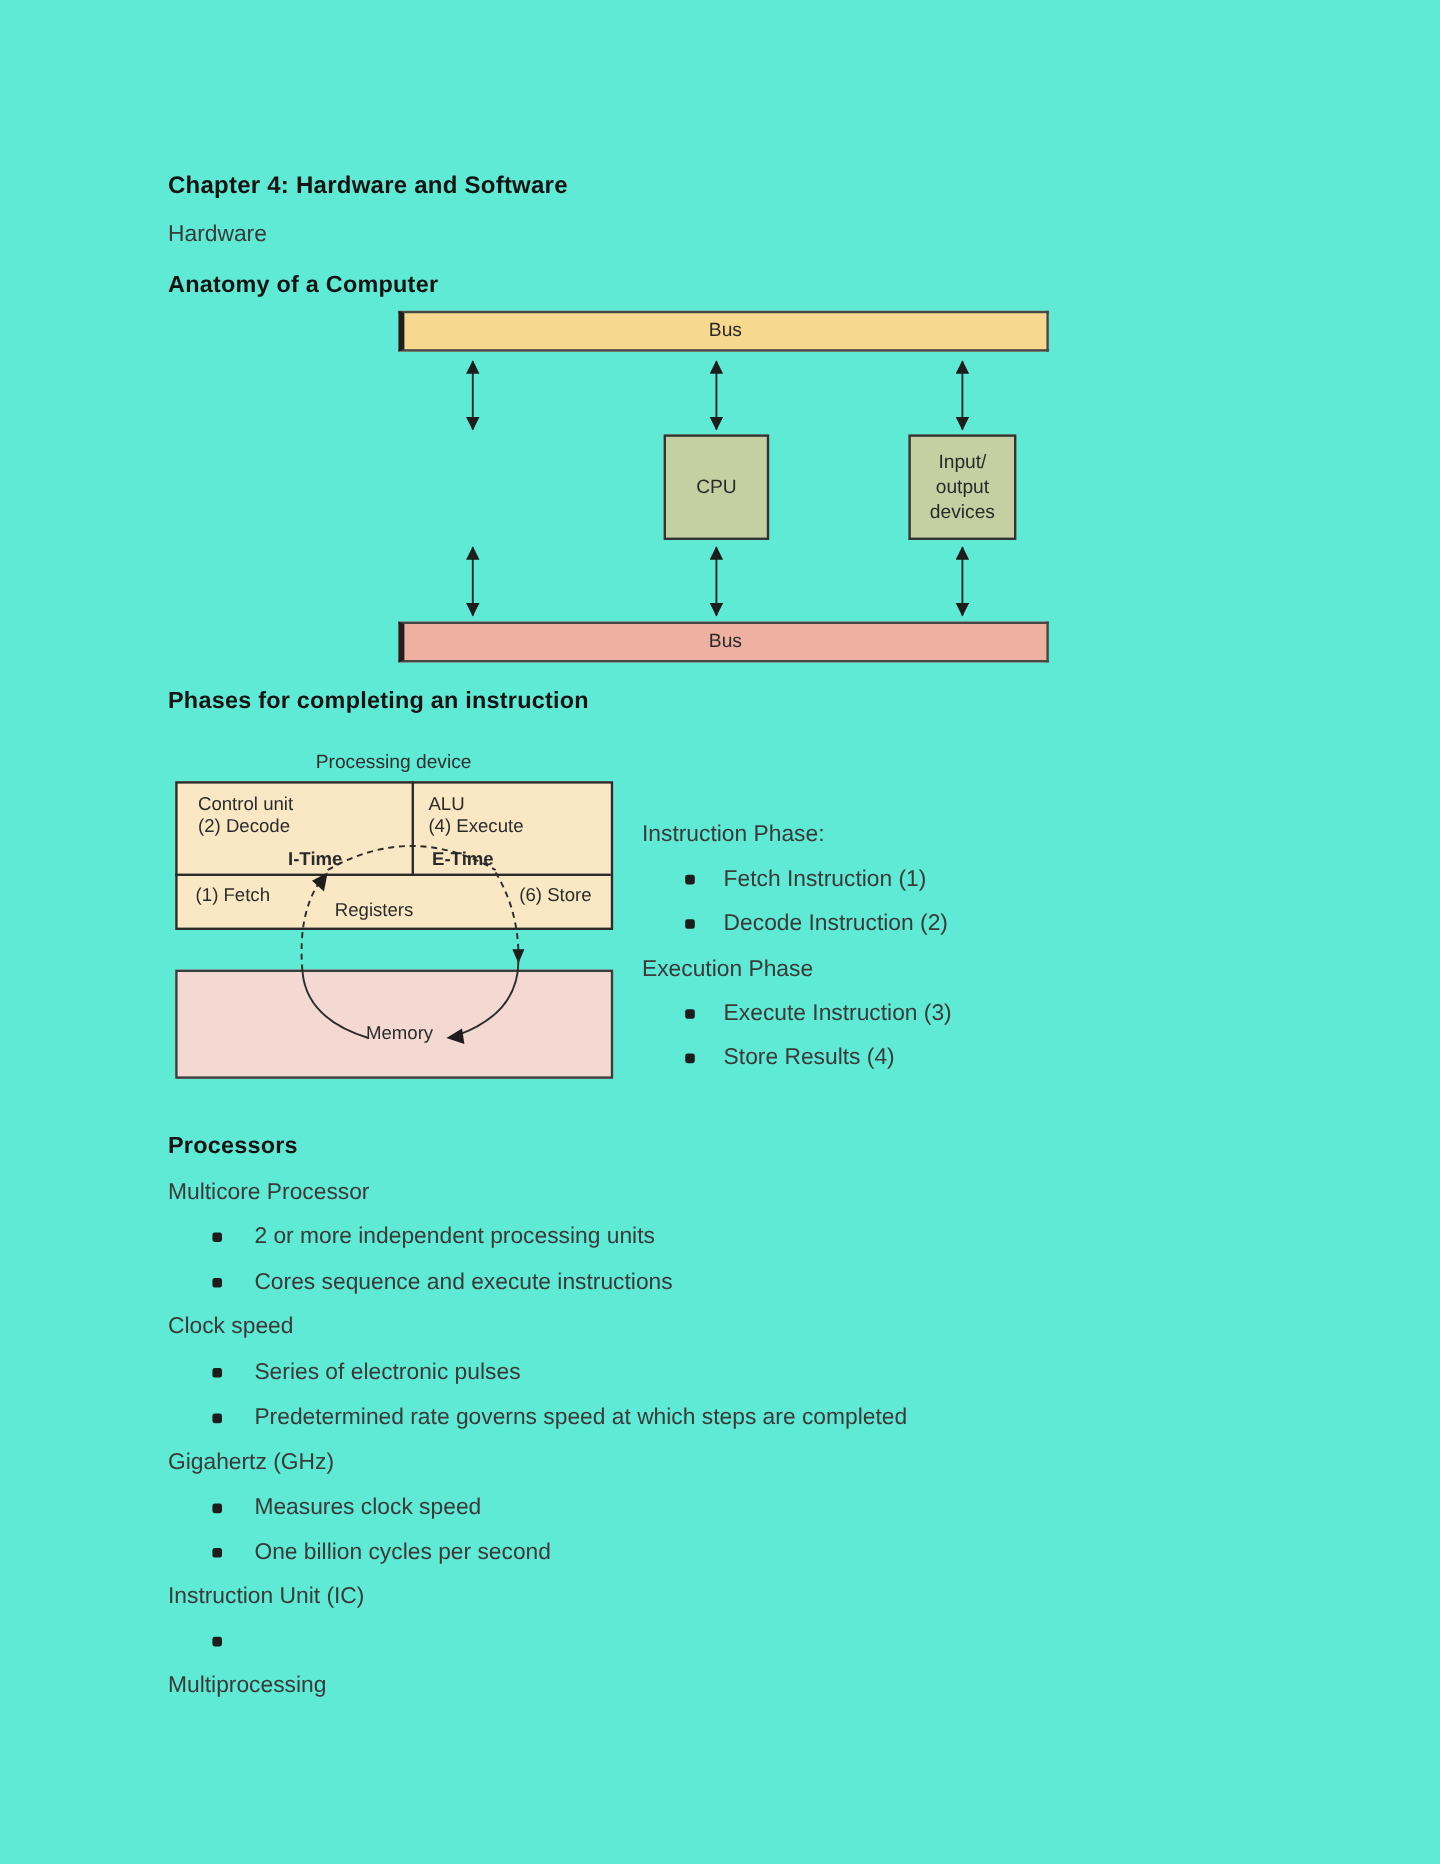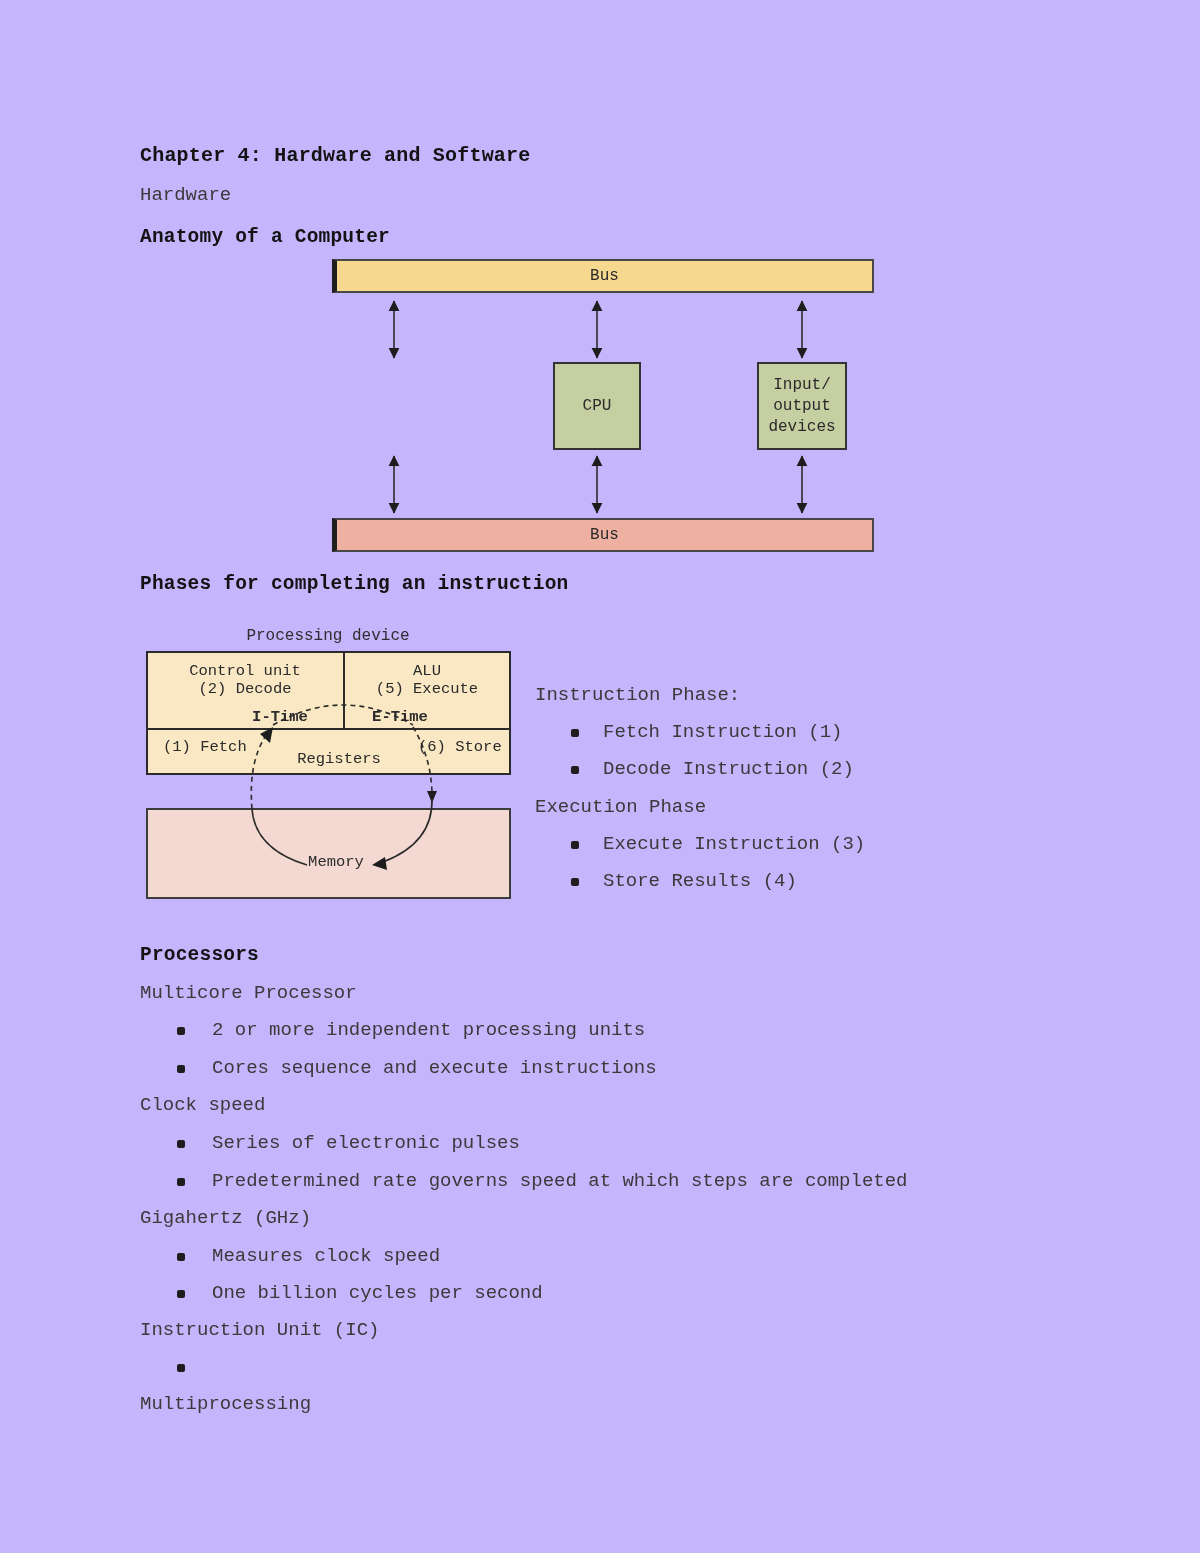--- a/index.html
+++ b/index.html
@@ -1,18 +1,18 @@
 <!DOCTYPE html>
 <html><head>
 <meta charset="utf-8">
 <style>
   html,body { margin:0; padding:0; background:#ffffff; }
   .page {
-    position:relative; width:1200px; height:1553px; background:#c4b5fd;
-    font-family:Liberation Mono, monospace; overflow:hidden; color:#3a3a3a;
+    position:relative; width:1200px; height:1553px; background:#5eead4;
+    font-family:Liberation Sans, sans-serif; overflow:hidden; color:#3a3a3a;
   }
   .t { position:absolute; white-space:nowrap; font-size:19px; line-height:23px; color:#3a3a3a; }
   .b { font-weight:bold; color:#131313; letter-spacing:0.2px; font-size:19.5px; }
   .dot { position:absolute; width:8px; height:8px; border-radius:2px; background:#1d1d1d; }
 
   
   .diag1 { position:absolute; left:330px; top:258px; width:545px; height:298px; }
   .bus {
     position:absolute; left:2px; width:535px; height:30px;
     border:2px solid #474747; border-left:5px solid #1f1f1f;
@@ -37,21 +37,21 @@
   .d2-caption { position:absolute; left:0; top:2px; width:366px; text-align:center;
                 font-size:16px; color:#2e2e2e; }
   .d2-device { position:absolute; left:1px; top:26px; width:361px; height:120px;
                background:#f9e8c3; border:2px solid #2b2b2b; z-index:1; }
   .d2-vline  { position:absolute; left:198px; top:26px; width:2px; height:79px; background:#2b2b2b; z-index:2; }
   .d2-hline  { position:absolute; left:1px; top:103px; width:363px; height:2px; background:#2b2b2b; z-index:2; }
   .d2-memory { position:absolute; left:1px; top:183px; width:361px; height:87px;
                background:#f3d9d2; border:2px solid #3c3c3c; z-index:1; }
   .d2l { position:absolute; font-size:15.5px; line-height:18px; color:#2b2b2b;
          white-space:nowrap; z-index:2; }
-  .d2c { text-align:center; }
+  .d2c { }
   .d2b { font-weight:bold; }
   .diag2 svg { position:absolute; left:0; top:0; z-index:3; }
 </style>
 </head>
 <body>
 
 <div class="page">
 
   <div class="t b" style="left:140px; top:144px; font-size:20px;">Chapter 4: Hardware and Software</div>
   <div class="t" style="left:140px; top:184px;">Hardware</div>
@@ -96,21 +96,21 @@
 
     <div class="d2-device"></div>
     <div class="d2-vline"></div>
     <div class="d2-hline"></div>
     <div class="d2-memory"></div>
 
     <div class="d2l d2c" style="left:20px;  top:37px;  width:160px;">Control unit</div>
     <div class="d2l d2c" style="left:20px;  top:55px;  width:160px;">(2) Decode</div>
     <div class="d2l d2c d2b" style="left:95px;  top:83px;  width:80px;">I-Time</div>
     <div class="d2l d2c" style="left:212px; top:37px;  width:140px;">ALU</div>
-    <div class="d2l d2c" style="left:212px; top:55px;  width:140px;">(5) Execute</div>
+    <div class="d2l d2c" style="left:212px; top:55px;  width:140px;">(4) Execute</div>
     <div class="d2l d2c d2b" style="left:215px; top:83px;  width:80px;">E-Time</div>
     <div class="d2l" style="left:18px;  top:113px;">(1) Fetch</div>
     <div class="d2l d2c" style="left:134px; top:125px; width:120px;">Registers</div>
     <div class="d2l" style="left:273px; top:113px; width:75px; text-align:right;">(6) Store</div>
     <div class="d2l d2c" style="left:160px; top:228px; width:62px;">Memory</div>
 
     <svg width="372" height="285">
       <path d="M 128,100 Q 198,60 268,100" fill="none" stroke="#2b2b2b" stroke-width="1.6" stroke-dasharray="5,4"></path>
       <path d="M 268,102 Q 286,132 287,168" fill="none" stroke="#2b2b2b" stroke-width="1.6" stroke-dasharray="5,4"></path>
       <polygon points="282,166 292,166 287,178" fill="#1d1d1d"></polygon>

